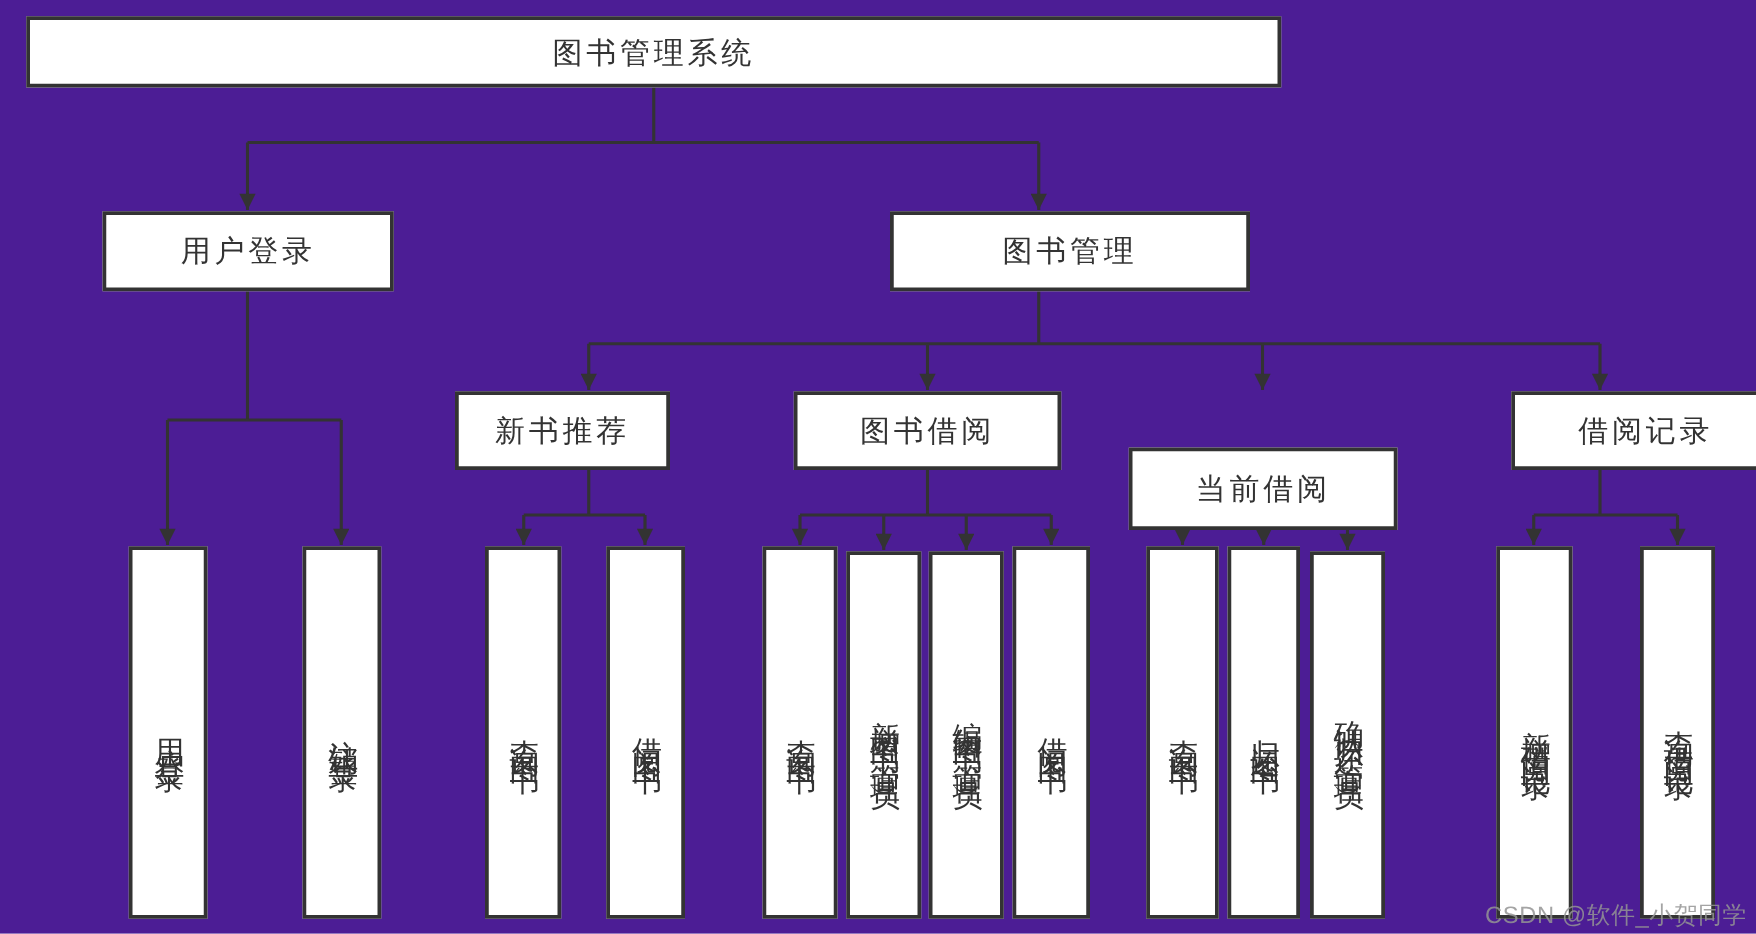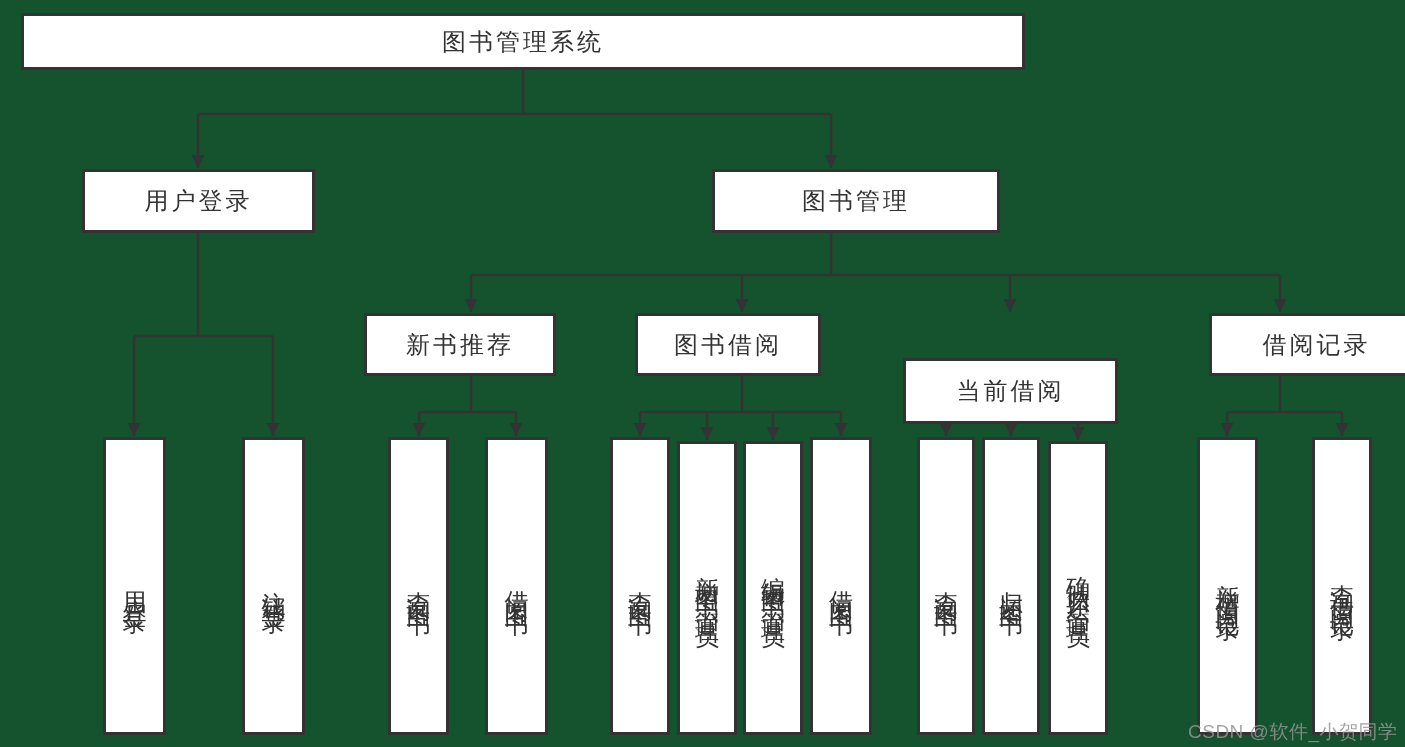--- a/index.html
+++ b/index.html
@@ -4,21 +4,21 @@
 <style>
   html, body {
     margin: 0;
     padding: 0;
     background: #ffffff;
   }
   #canvas {
     position: relative;
     width: 1405px;
     height: 747px;
-    background: #14532d;
+    background: #4c1d95;
     font-family: "Liberation Sans", "DejaVu Sans", sans-serif;
     overflow: hidden;
   }
   #wires {
     position: absolute;
     left: 0;
     top: 0;
     z-index: 0;
   }
   .box {
@@ -131,24 +131,24 @@
     <span class="hlabel">图书管理系统</span>
   </div>
 
   <div class="box" style="left:82px; top:169px; width:233px; height:64px;">
     <span class="hlabel">用户登录</span>
   </div>
   <div class="box" style="left:712px; top:169px; width:288px; height:64px;">
     <span class="hlabel">图书管理</span>
   </div>
 
-  <div class="box" style="left:364px; top:313px; width:192px; height:63px;">
+  <div class="box" style="left:364px; top:313px; width:172px; height:63px;">
     <span class="hlabel">新书推荐</span>
   </div>
-  <div class="box" style="left:635px; top:313px; width:186px; height:63px;">
+  <div class="box" style="left:635px; top:313px; width:214px; height:63px;">
     <span class="hlabel">图书借阅</span>
   </div>
   <div class="box" style="left:903px; top:313px; width:215px; height:66px;margin-top:45px;">
     <span class="hlabel">当前借阅</span>
   </div>
   <div class="box" style="left:1173px; top:313px; width:215px; height:63px;margin-left:36px;">
     <span class="hlabel">借阅记录</span>
   </div>
 
   <div class="box vbox" style="left:103px; top:437px; width:63px; height:298px;">

